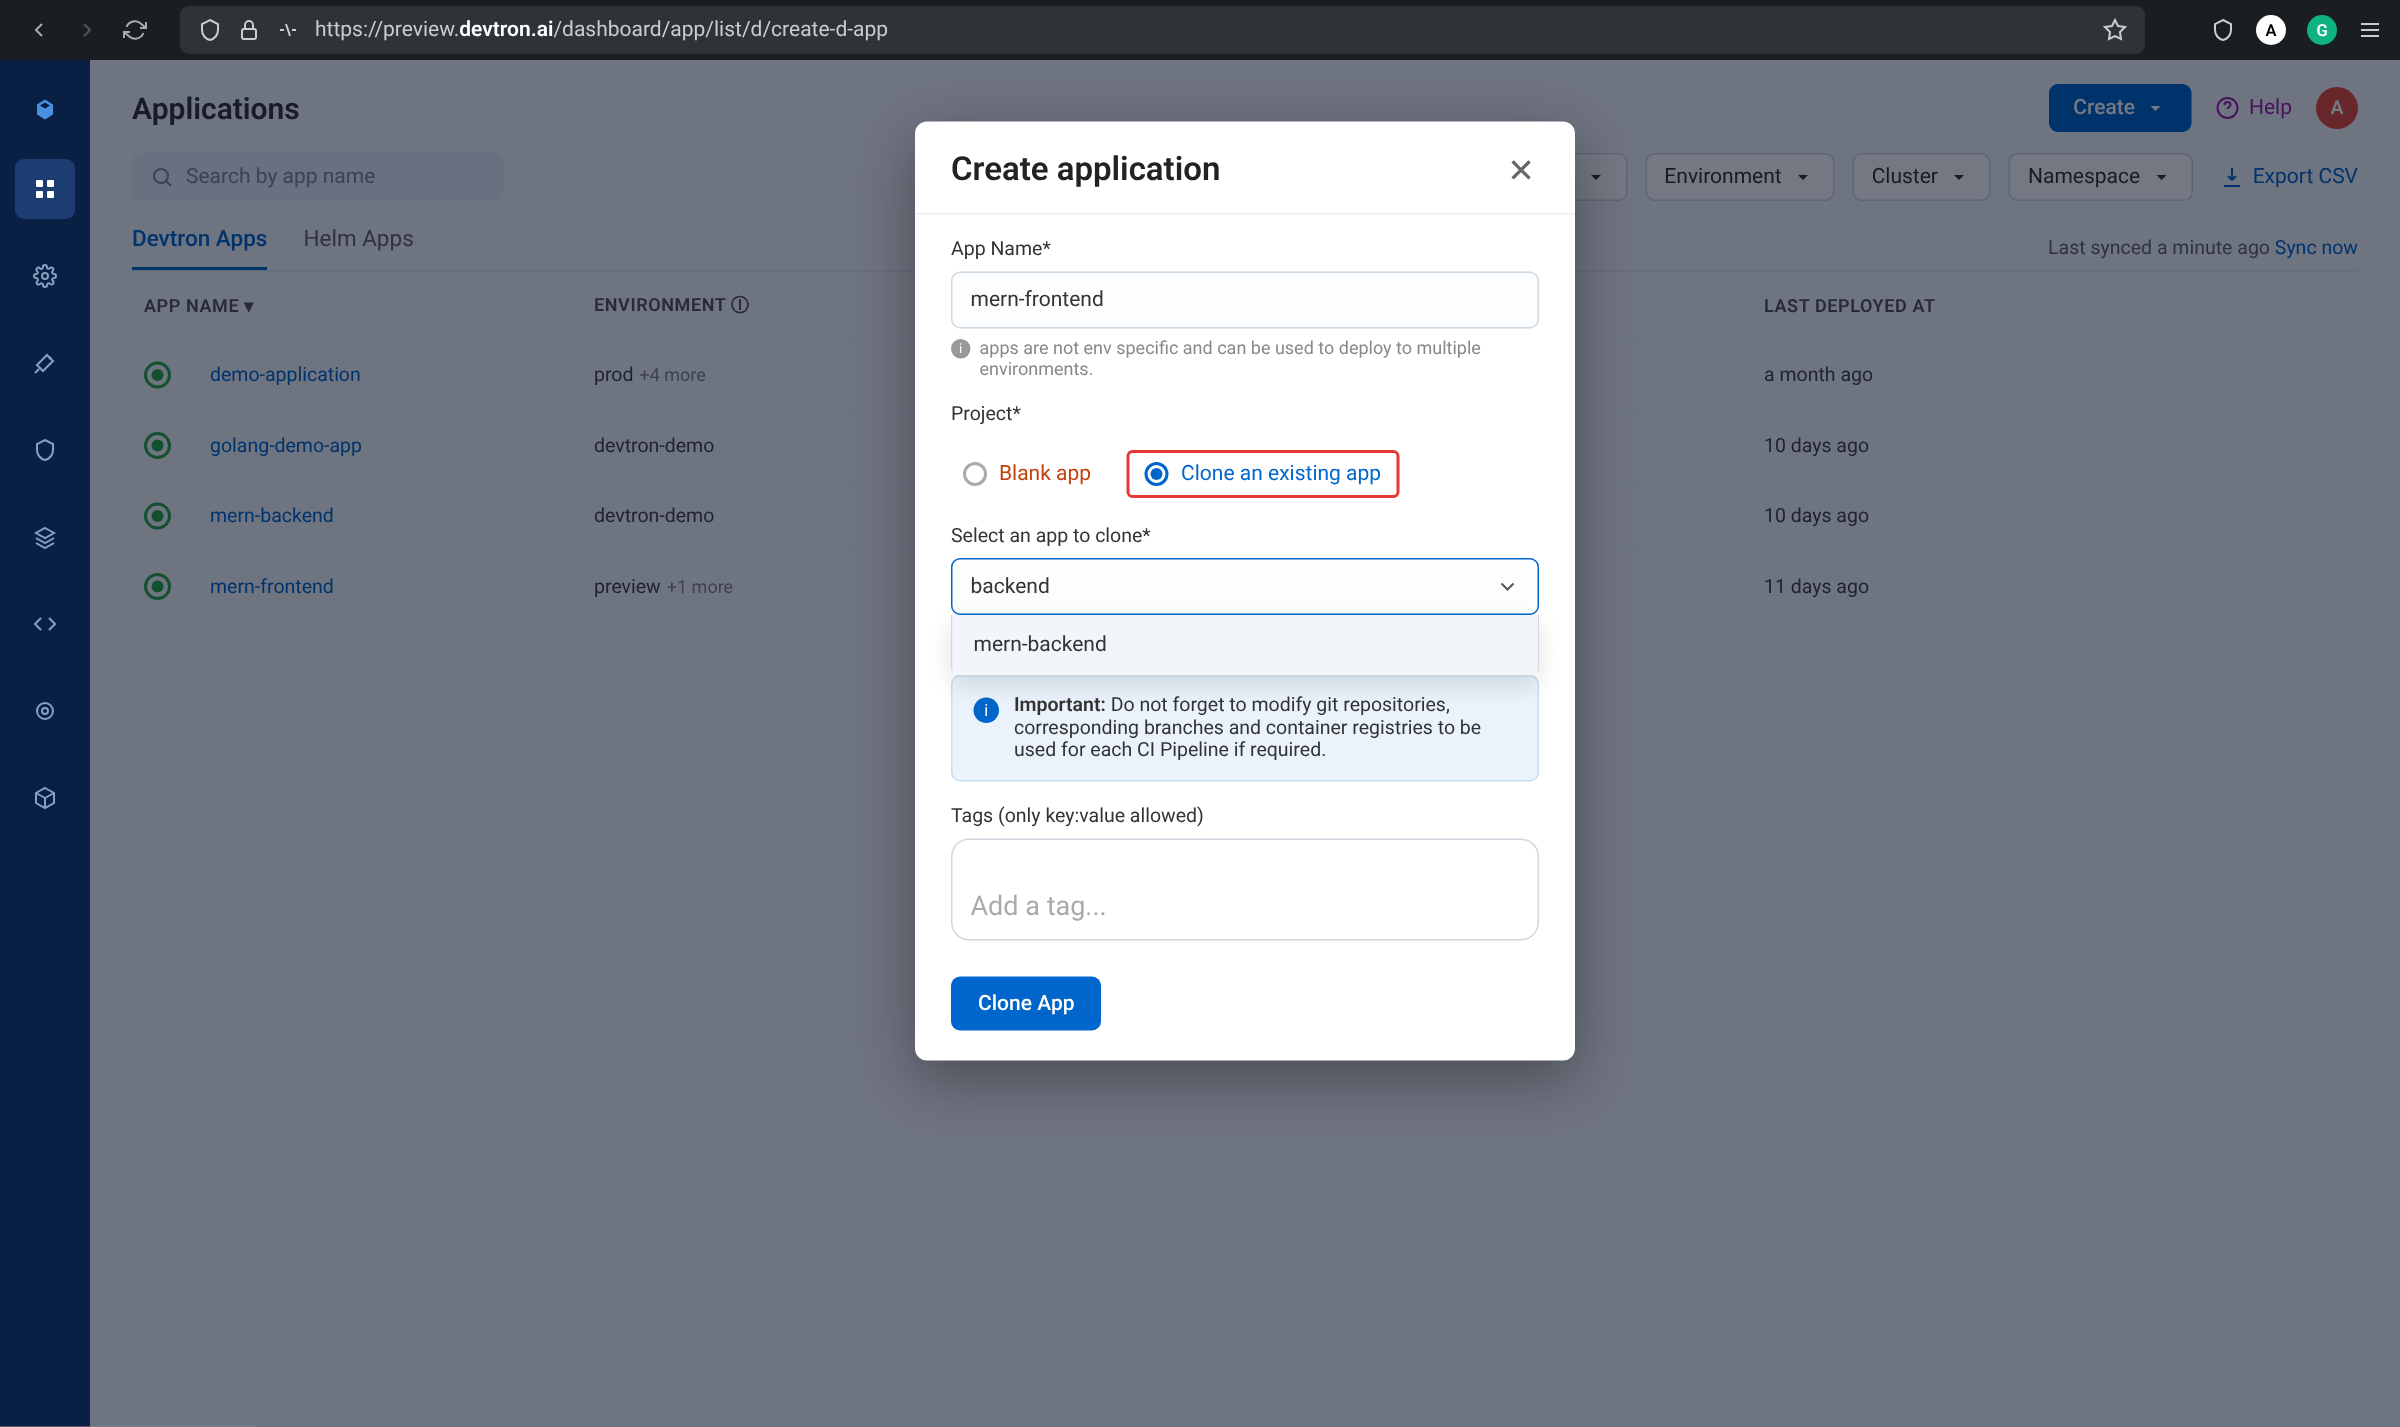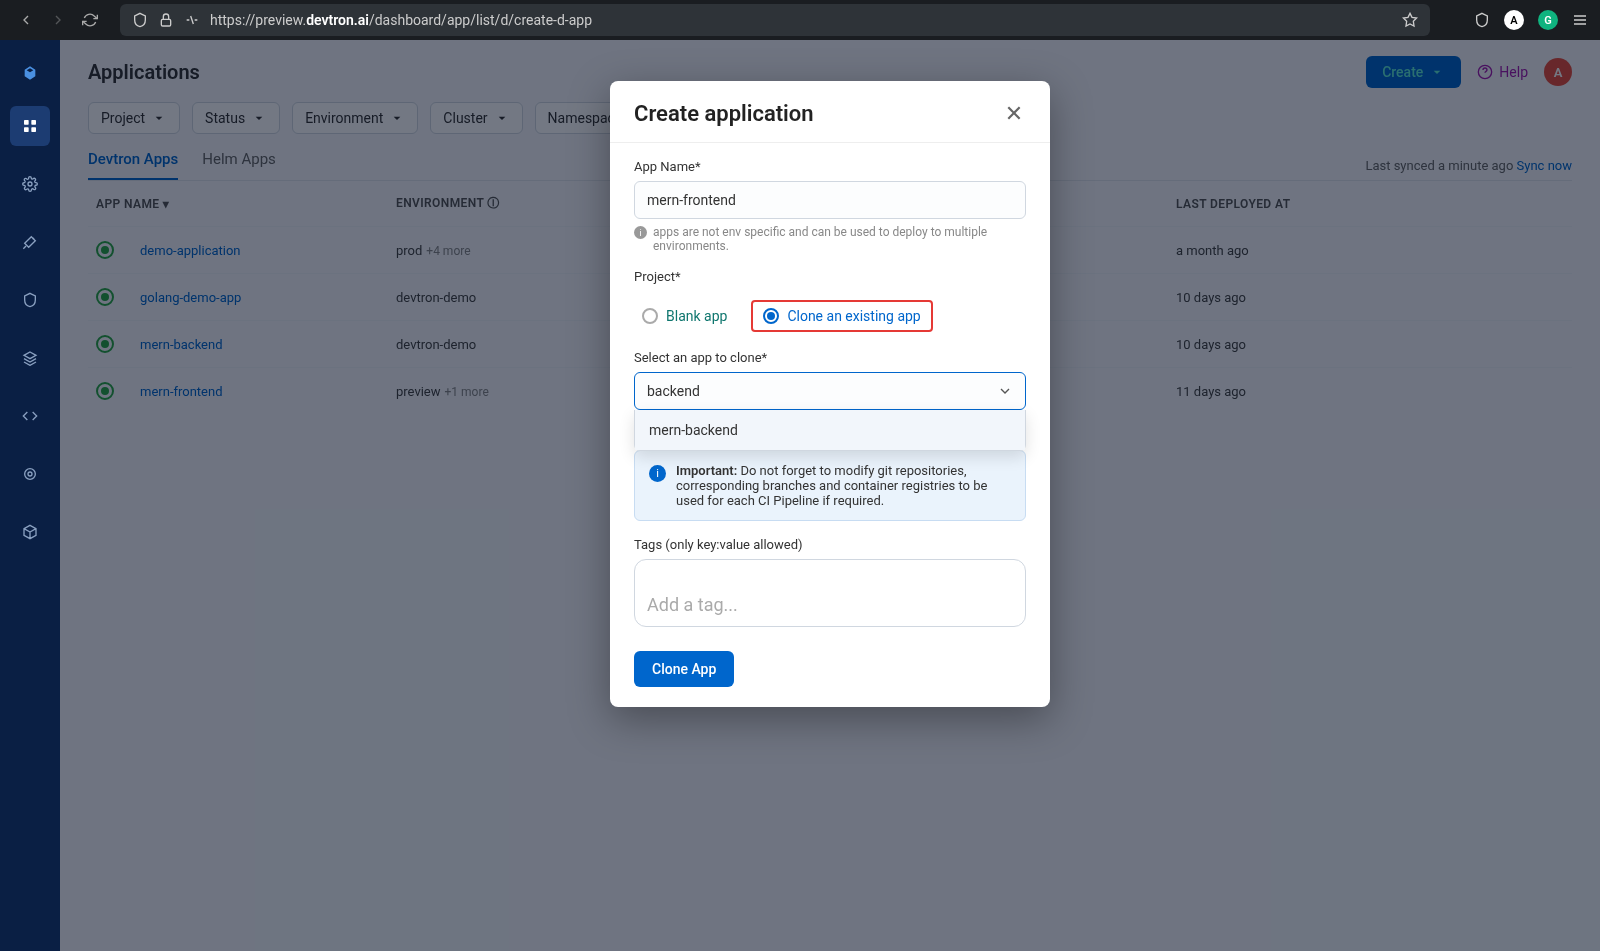--- a/index.html
+++ b/index.html
@@ -22,21 +22,21 @@
 .app { display: flex; height: calc(100% - 40px); background: #fff; }
 .sidebar { width: 60px; background: #0a1f44; display: flex; flex-direction: column; align-items: center; padding-top: 18px; gap: 18px; }
 .sidebar .logo { width: 30px; height: 30px; display:flex; align-items:center; justify-content:center; }
 .sidebar .nav-icon { width: 40px; height: 40px; display: flex; align-items: center; justify-content: center; border-radius: 6px; color: #8aa0c0; cursor: pointer; }
 .sidebar .nav-icon.active { background: #1c3c72; color: #fff; }
 
 .main { flex: 1; background: #f5f7fa; position: relative; }
 .topbar { display: flex; align-items: center; justify-content: space-between; padding: 16px 28px 0; }
 .topbar h1 { font-size: 20px; font-weight: 600; color: #333; }
 .top-actions { display: flex; align-items: center; gap: 16px; }
-.create-btn { background: #0066cc; color: #5eead4; padding: 8px 16px; border-radius: 6px; font-size: 14px; font-weight: 500; cursor: pointer; display: flex; align-items: center; gap: 6px; }
+.create-btn { background: #0066cc; color: #ffffff; padding: 8px 16px; border-radius: 6px; font-size: 14px; font-weight: 500; cursor: pointer; display: flex; align-items: center; gap: 6px; }
 .help-link { display: flex; align-items: center; gap: 6px; color: #a21caf; font-size: 14px; }
 .avatar-top { width: 28px; height: 28px; border-radius: 50%; background: #e74c3c; color: #fff; display: flex; align-items: center; justify-content: center; font-size: 13px; font-weight: 600; }
 
 .filters { display: flex; align-items: center; justify-content: space-between; padding: 14px 28px 0; }
 .search-box { width: 248px; background: #e8eef5; border-radius: 6px; padding: 8px 12px; display: flex; align-items: center; gap: 8px; color: #7a8aa0; font-size: 14px; }
 .filter-group { display: flex; gap: 12px; align-items: center; }
 .filter-pill { border: 1px solid #d0d7e0; background: #fff; border-radius: 6px; padding: 7px 12px; font-size: 14px; color: #333; display: flex; align-items: center; gap: 6px; cursor: pointer; }
 .export-link { color: #0066cc; font-size: 14px; display: flex; align-items: center; gap: 6px; cursor: pointer; margin-left:6px; }
 
 .tabs-row { display: flex; align-items: center; justify-content: space-between; padding: 16px 28px 0; }
@@ -67,21 +67,21 @@
 .modal-divider{ border-top:1px solid #eee; }
 .modal-body { padding: 16px 24px 20px; }
 .field { margin-bottom: 16px; }
 .field-label { font-size: 13px; color: #333; margin-bottom: 7px; }
 .text-input { width: 100%; border: 1px solid #d0d7e0; border-radius: 6px; padding: 10px 12px; font-size: 14px; color: #333; background: #fcfdfe; }
 .text-input.combo-active { border: 1px solid #0066cc; }
 .hint { font-size: 12px; color: #888; margin-top: 6px; display: flex; gap: 6px; align-items: flex-start; }
 .hint .hint-icon{ width:13px; height:13px; border-radius:50%; background:#999; color:#fff; font-size:9px; display:flex; align-items:center; justify-content:center; flex-shrink:0; margin-top:1px;}
 .select-box { width: 100%; border: 1px solid #d0d7e0; border-radius: 6px; padding: 10px 12px; font-size: 14px; color: #333; display: flex; justify-content: space-between; align-items: center; cursor: pointer; }
 .radio-row { display: flex; gap: 16px; margin: 8px 0 18px; align-items: center; }
-.radio-item { display: flex; align-items: center; gap: 8px; font-size: 14px; color: #0f766e; padding: 6px 8px; cursor: pointer; border-radius: 4px; }
+.radio-item { display: flex; align-items: center; gap: 8px; font-size: 14px; color: #c2410c; padding: 6px 8px; cursor: pointer; border-radius: 4px; }
 .radio-item.highlight { border: 2px solid #e53935; color: #0066cc; padding: 6px 10px; }
 .radio-dot { width: 16px; height: 16px; border-radius: 50%; border: 2px solid #aaa; display: inline-block; position: relative; }
 .radio-item.selected .radio-dot { border-color: #0066cc; }
 .radio-item.selected .radio-dot::after { content: ""; position: absolute; inset: 2px; background: #0066cc; border-radius: 50%; }
 .combo-wrap { position: relative; }
 .dropdown { position: absolute; left: 0; right: 0; top: 100%; background: #fff; border: 1px solid #d0d7e0; border-top: none; border-radius: 0 0 6px 6px; box-shadow: 0 6px 16px rgba(0,0,0,0.12); z-index: 5; }
 .dropdown .option { padding: 12px 14px; font-size: 14px; color: #333; cursor: pointer; background:#f2f6fb; }
 .info-box { background: #eaf3fc; border: 1px solid #c7dcf2; border-radius: 6px; padding: 12px 14px; font-size: 13px; color: #333; margin-top: 40px; display: flex; gap: 10px; align-items:flex-start;}
 .info-ic{width:17px;height:17px;border-radius:50%;background:#0066cc;color:#fff;font-size:11px;display:flex;align-items:center;justify-content:center;flex-shrink:0;margin-top:2px;}
 .info-box b { font-weight: 600; }
@@ -210,20 +210,27 @@
               <circle cx="12" cy="12" r="10"></circle>
               <path d="M9 9a3 3 0 116 0c0 2-3 2-3 4M12 17h0"></path>
             </svg>
             <span>Help</span>
           </div>
         <div class="avatar-top">A</div>
       </div>
     </div>
 
     <div class="filters">
+      <div class="search-box">
+          <svg viewBox="0 0 24 24" fill="none" stroke="currentColor" stroke-width="2">
+            <circle cx="11" cy="11" r="7"></circle>
+            <path d="M21 21l-5-5"></path>
+          </svg>
+          <span>Search by app name</span>
+        </div>
       <div class="filter-group">
         <div class="filter-pill">
             <span>Project</span>
             <svg viewBox="0 0 24 24" fill="currentColor" width="12" height="12">
               <path d="M7 10l5 5 5-5z"></path>
             </svg>
           </div>
         <div class="filter-pill">
             <span>Status</span>
             <svg viewBox="0 0 24 24" fill="currentColor" width="12" height="12">

